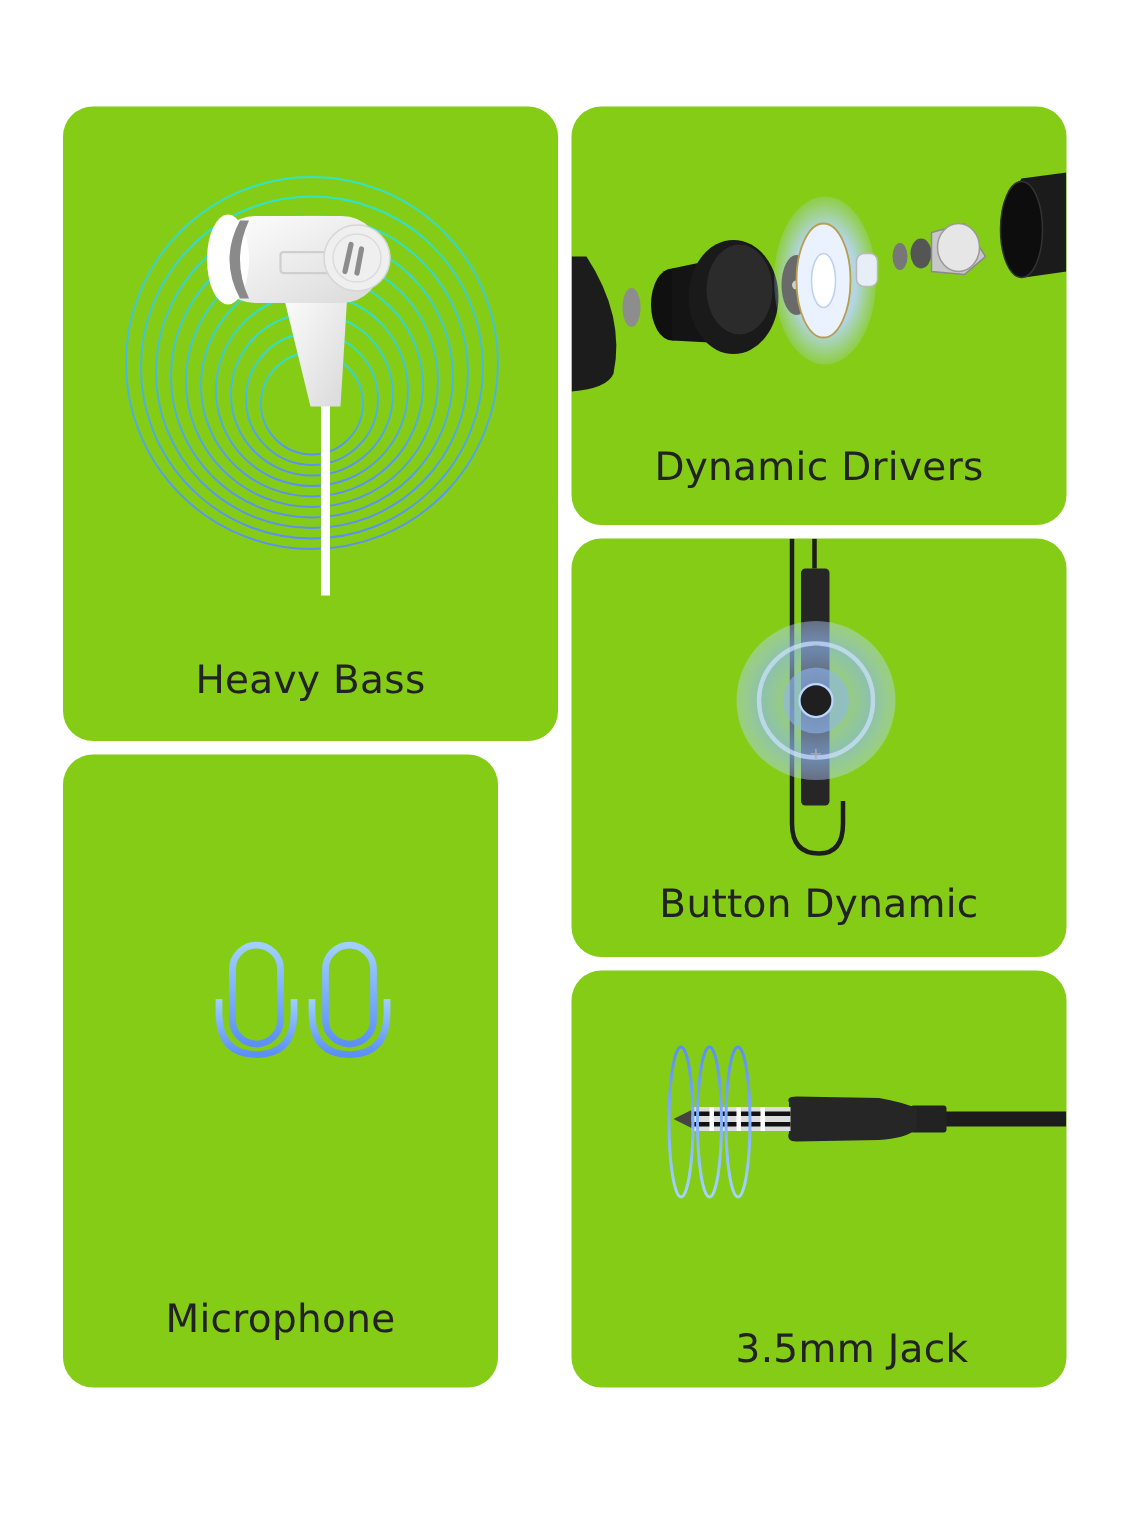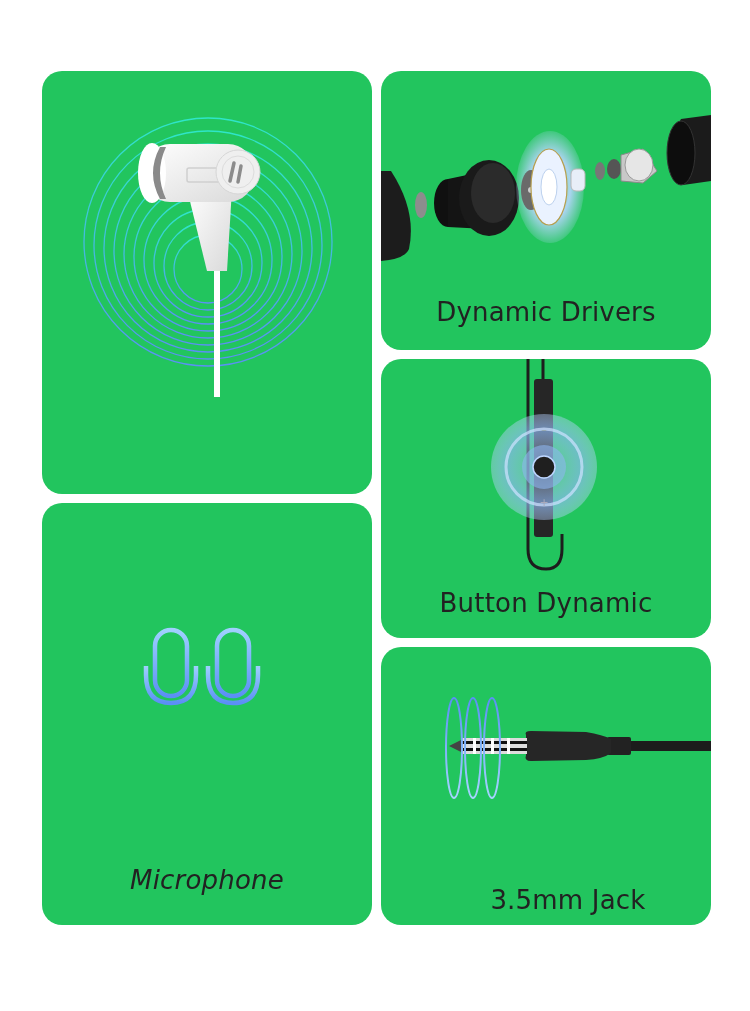--- a/index.html
+++ b/index.html
@@ -1,17 +1,17 @@
 <!DOCTYPE html>
 <html><head>
 <meta charset="utf-8">
 <style>
   html, body { margin:0; padding:0; background:#ffffff; }
   body { width:750px; height:1011px; position:relative; overflow:hidden; font-family:"DejaVu Sans", sans-serif; }
-  .card { position:absolute; background:#22c55e; border-radius:20px; overflow:hidden; }
+  .card { position:absolute; background:#84cc16; border-radius:20px; overflow:hidden; }
   .label { position:absolute; left:0; right:0; text-align:center; color:#222222; font-size:26px; letter-spacing:0.2px; }
   .art { position:absolute; left:0; top:0; }
 </style>
 </head>
 <body>
 
 <div class="card" style="left:42px;top:71px;width:330px;height:423px;">
   <svg class="art" width="330" height="423" viewBox="0 0 330 423">
     <defs>
       <linearGradient id="rg" x1="0" y1="0" x2="0" y2="1">
@@ -41,20 +41,21 @@
     <path d="M145 118 L190 118 L185 200 L165 200 Z" fill="url(#bud)"></path>
 
     <rect x="102" y="73" width="110" height="58" rx="26" fill="url(#bud)"></rect>
     <ellipse cx="110" cy="102" rx="14" ry="30" fill="#ffffff"></ellipse>
     <path d="M118 76 Q104 102 118 128 L124 128 Q112 102 124 76 Z" fill="#8a8a8a"></path>
     <rect x="145" y="97" width="40" height="14" rx="2" fill="none" stroke="#cfcfcf" stroke-width="1.5"></rect>
     <circle cx="196" cy="101" r="22" fill="#efefef" stroke="#d6d6d6"></circle>
     <circle cx="196" cy="101" r="16" fill="none" stroke="#dcdcdc"></circle>
     <path d="M192 92 L188 110 M199 95 L196 111" stroke="#8c8c8c" stroke-width="3.5" stroke-linecap="round"></path>
   </svg>
+  <div class="label" style="top:368px;">Heavy Bass</div>
 </div>
 
 <div class="card" style="left:381px;top:71px;width:330px;height:279px;">
   <svg class="art" width="330" height="279" viewBox="0 0 330 279">
     <defs>
       <radialGradient id="glow" cx="0.5" cy="0.5" r="0.5">
         <stop offset="0" stop-color="#ffffff" stop-opacity="0"></stop>
         <stop offset="0.6" stop-color="#b9d6ff" stop-opacity="0.9"></stop>
         <stop offset="1" stop-color="#b9d6ff" stop-opacity="0.2"></stop>
       </radialGradient>
@@ -104,21 +105,21 @@
     <circle cx="163" cy="108" r="53" fill="url(#bglow)" opacity="0.85"></circle>
     <circle cx="163" cy="108" r="38" fill="none" stroke="#cfe2ff" stroke-width="3" opacity="0.7"></circle>
     <circle cx="163" cy="108" r="22" fill="#8eb6f0" opacity="0.6"></circle>
     <circle cx="163" cy="108" r="11" fill="#1f1f1f" stroke="#bcd6ff" stroke-width="1.5"></circle>
     <text x="163" y="74" fill="#9aa" font-size="11" text-anchor="middle" font-family="DejaVu Sans, sans-serif">–</text>
     <text x="163" y="147" fill="#aab" font-size="11" text-anchor="middle" font-family="DejaVu Sans, sans-serif">+</text>
   </svg>
   <div class="label" style="top:229px;">Button Dynamic</div>
 </div>
 
-<div class="card" style="left:42px;top:503px;width:330px;height:422px;font-style:italic;">
+<div class="card" style="left:42px;top:503px;width:290px;height:422px;">
   <svg class="art" width="330" height="422" viewBox="0 0 330 422">
     <defs>
       <linearGradient id="wv" x1="0" y1="0" x2="0" y2="1">
         <stop offset="0" stop-color="#5b8ff5"></stop>
         <stop offset="1" stop-color="#a6d4ff"></stop>
       </linearGradient>
       <linearGradient id="mic" x1="0" y1="0" x2="0" y2="1">
         <stop offset="0" stop-color="#9fd0ff"></stop>
         <stop offset="1" stop-color="#5b8ff5"></stop>
       </linearGradient>

